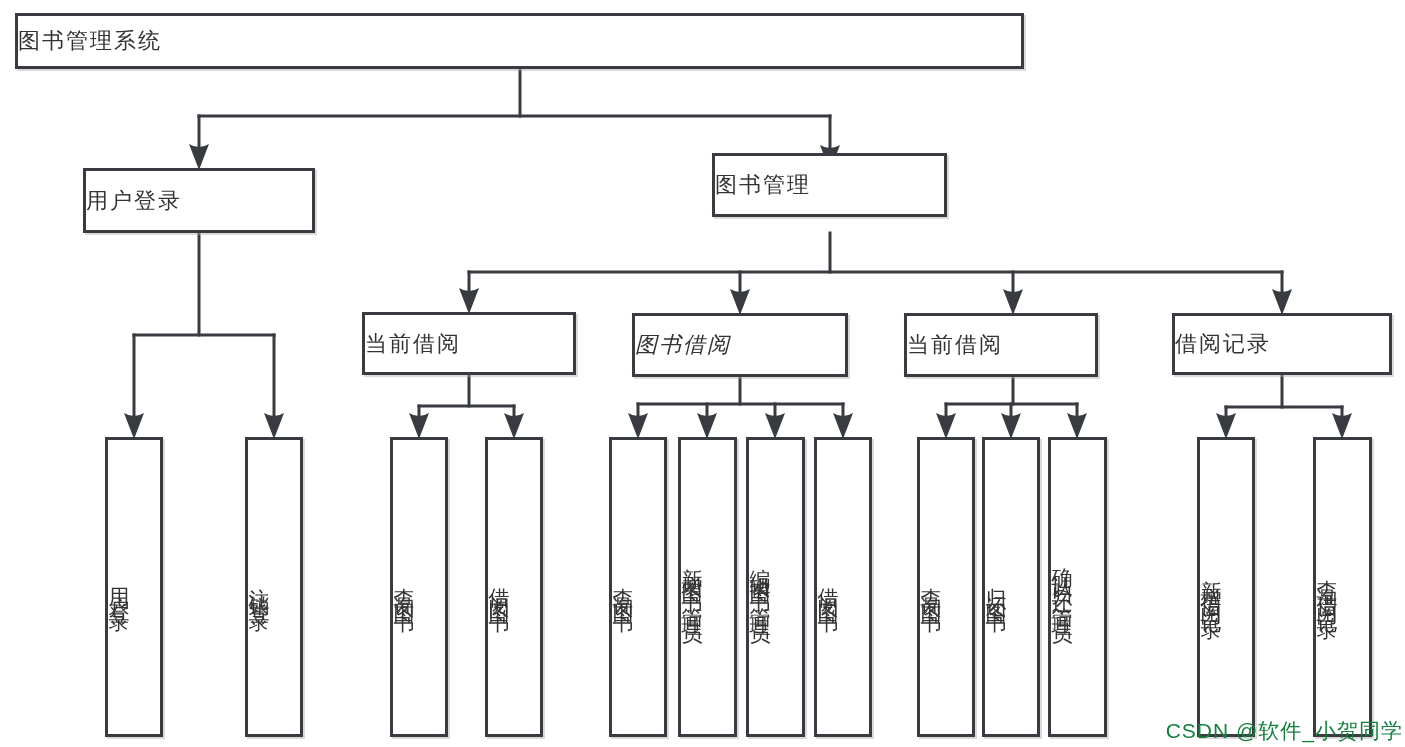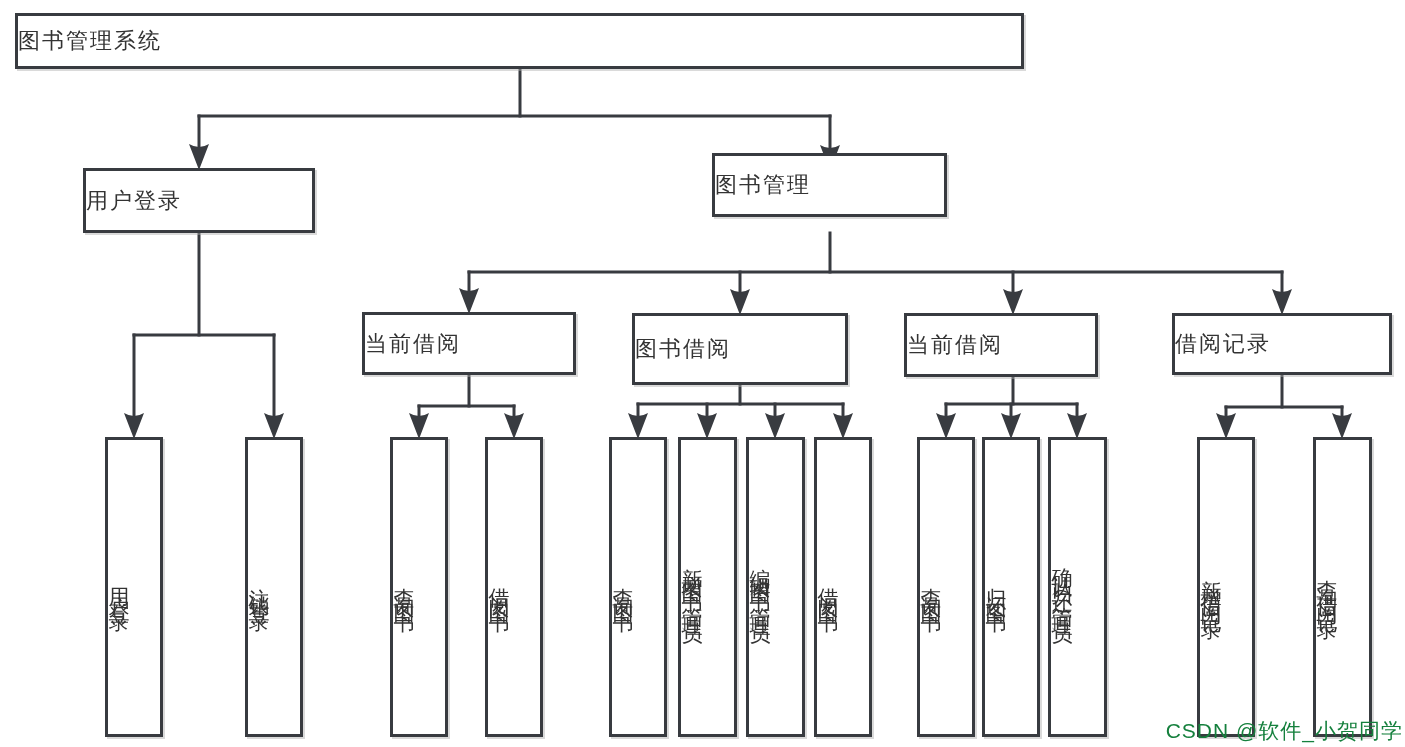--- a/index.html
+++ b/index.html
@@ -92,21 +92,21 @@
 <div class="box h" style="left:83px;top:168px;width:232px;height:65px;">
   <span>用户登录</span>
 </div>
 <div class="box h" style="left:712px;top:153px;width:235px;height:64px;">
   <span>图书管理</span>
 </div>
 
 <div class="box h" style="left:362px;top:312px;width:214px;height:63px;">
   <span>当前借阅</span>
 </div>
-<div class="box h" style="left:632px;top:313px;width:216px;height:72px;">
+<div class="box h" style="left:632px;top:313px;width:216px;height:64px;font-style:italic;">
   <span>图书借阅</span>
 </div>
 <div class="box h" style="left:904px;top:313px;width:194px;height:64px;">
   <span>当前借阅</span>
 </div>
 <div class="box h" style="left:1172px;top:313px;width:220px;height:62px;">
   <span>借阅记录</span>
 </div>
 
 <div class="box v" style="left:105px;top:437px;width:58px;height:300px;">

